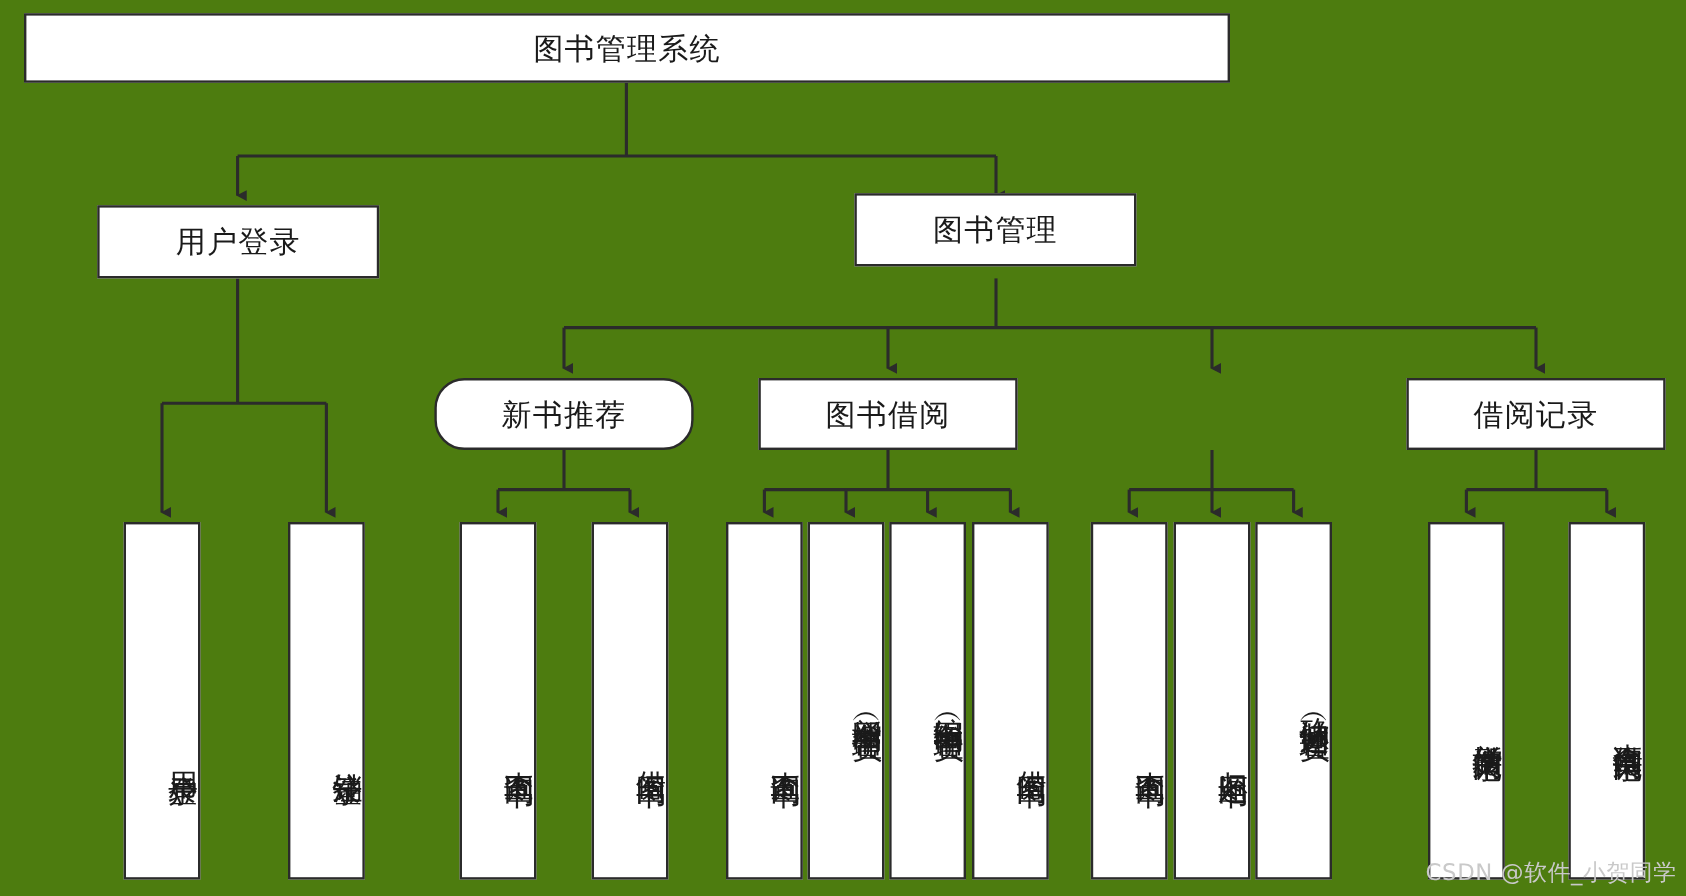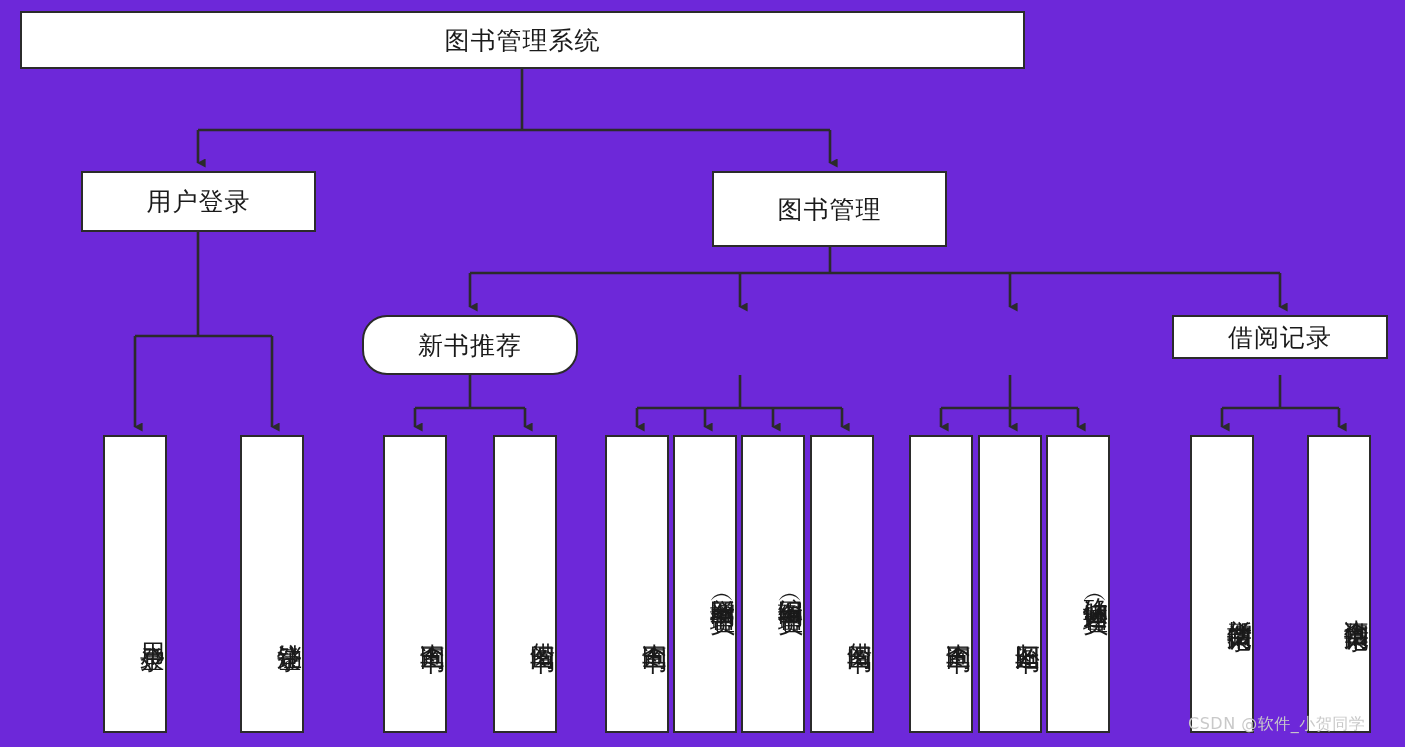--- a/index.html
+++ b/index.html
@@ -7,21 +7,21 @@
     padding: 0;
     background: #ffffff;
   }
   body {
     font-family: "DejaVu Sans", "Liberation Sans", sans-serif;
   }
   #canvas {
     position: relative;
     width: 1405px;
     height: 747px;
-    background: #6d28d9;
+    background: #4d7c0f;
     overflow: hidden;
   }
   .node {
     position: absolute;
     box-sizing: border-box;
     border: 2.5px solid #2b2b2b;
     background: #ffffff;
     display: flex;
     align-items: center;
     justify-content: center;
@@ -51,21 +51,21 @@
     left: 0;
     top: 0;
     width: 1405px;
     height: 747px;
     pointer-events: none;
   }
   .watermark {
     position: absolute;
     left: 1188px;
     top: 714px;
-    font-size: 16px;
+    font-size: 19px;
     color: #c9c9c9;
     white-space: nowrap;
     letter-spacing: 0.5px;
   }
 </style>
 </head>
 <body>
 
 <div id="canvas">
 
@@ -121,28 +121,31 @@
     </g>
   </svg>
 
   <div class="node horiz" style="left:20px; top:11px; width:1005px; height:58px;">
     <span>图书管理系统</span>
   </div>
 
   <div class="node horiz" style="left:81px; top:171px; width:235px; height:61px;">
     <span>用户登录</span>
   </div>
-  <div class="node horiz" style="left:712px; top:171px; width:235px; height:76px;">
+  <div class="node horiz" style="left:712px; top:161px; width:235px; height:61px;">
     <span>图书管理</span>
   </div>
 
   <div class="node horiz" style="left:362px; top:315px; width:216px; height:60px;border-radius:25px;">
     <span>新书推荐</span>
   </div>
-  <div class="node horiz" style="left:1172px; top:315px; width:216px; height:44px;">
+  <div class="node horiz" style="left:632px; top:315px; width:216px; height:60px;">
+    <span>图书借阅</span>
+  </div>
+  <div class="node horiz" style="left:1172px; top:315px; width:216px; height:60px;">
     <span>借阅记录</span>
   </div>
 
   <div class="node vert" style="left:103px; top:435px; width:64px; height:298px; padding-top:86px;">
     <span class="vlabel">用户登录</span>
   </div>
   <div class="node vert" style="left:240px; top:435px; width:64px; height:298px; padding-top:86px;">
     <span class="vlabel">注销登录</span>
   </div>
 

